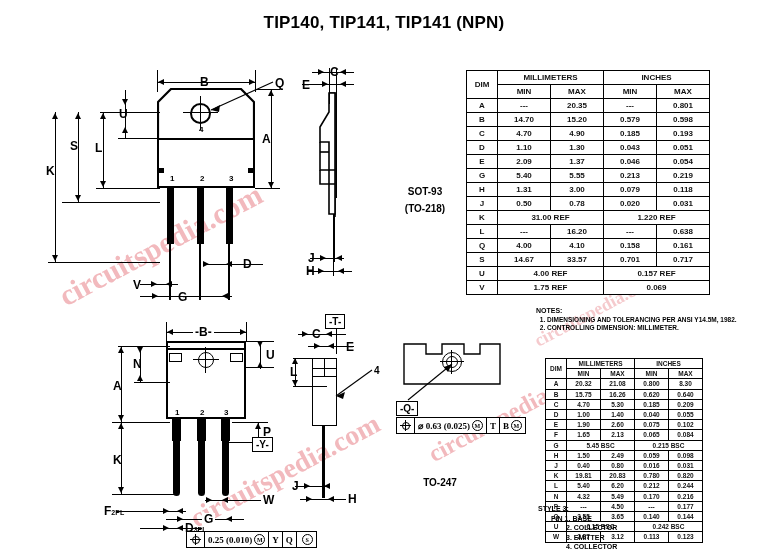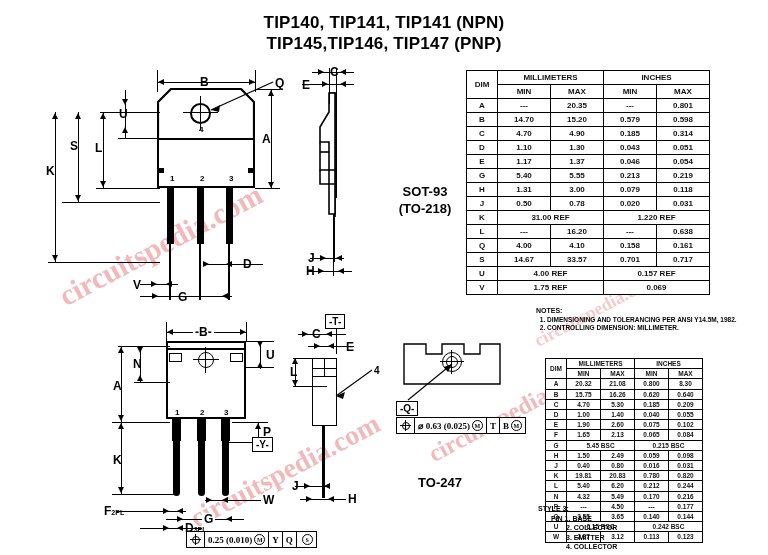--- a/index.html
+++ b/index.html
@@ -14,21 +14,21 @@
   #title-block{top:12px;left:0;width:768px;text-align:center;}
   #title-block .tl{font-weight:bold;font-size:17px;letter-spacing:.2px;line-height:21px;}
 
   
   .ln{position:absolute;background:#000;}
   .hl{height:1px;}
   .vl{width:1px;}
   .lbl{position:absolute;font-weight:bold;font-size:12px;line-height:12px;}
   .lbl.sm{font-size:10px;}
   .pin{position:absolute;font-weight:bold;font-size:8px;line-height:8px;}
-  .pkgname{position:absolute;font-weight:bold;font-size:13px;line-height:17px;text-align:center;}
+  .pkgname{position:absolute;font-weight:bold;font-size:10px;line-height:17px;text-align:center;}
 
   
   .ar{position:absolute;width:0;height:0;}
   .ar-l{border-top:3px solid transparent;border-bottom:3px solid transparent;border-right:6px solid #000;}
   .ar-r{border-top:3px solid transparent;border-bottom:3px solid transparent;border-left:6px solid #000;}
   .ar-u{border-left:3px solid transparent;border-right:3px solid transparent;border-bottom:6px solid #000;}
   .ar-d{border-left:3px solid transparent;border-right:3px solid transparent;border-top:6px solid #000;}
 
   
   .body-outline{position:absolute;border:2px solid #000;background:#fff;box-sizing:border-box;}
@@ -86,21 +86,20 @@
   .wm{position:absolute;color:#f2b9bd;font-weight:bold;white-space:nowrap;
       font-family:"Liberation Serif",serif;pointer-events:none;}
 </style>
 </head>
 <body>
 
 <div class="page">
 
   <div class="abs" id="title-block">
     <div class="tl">TIP140, TIP141, TIP141 (NPN)</div>
-    <div class="tl">TIP145,TIP146, TIP147 (PNP)</div>
   </div>
 
   <div class="wm" style="left:48px;top:228px;font-size:30px;transform:rotate(-28deg);">circuitspedia.com</div>
   <div class="wm" style="left:180px;top:455px;font-size:28px;transform:rotate(-28deg);">circuitspedia.com</div>
   <div class="wm" style="left:420px;top:400px;font-size:24px;transform:rotate(-28deg);">circuitspedia.com</div>
   <div class="wm" style="left:528px;top:300px;font-size:18px;transform:rotate(-28deg);opacity:.75;">circuitspedia.com</div>
 
   <div class="abs" style="left:0;top:0;width:300px;height:310px;">
 
     <div class="abs" style="left:157px;top:88px;width:98px;height:53px;">
@@ -264,32 +263,32 @@
           <td class="cval">14.70</td>
           <td class="cval">15.20</td>
           <td class="cval">0.579</td>
           <td class="cval">0.598</td>
         </tr>
         <tr>
           <td class="cdim">C</td>
           <td class="cval">4.70</td>
           <td class="cval">4.90</td>
           <td class="cval">0.185</td>
-          <td class="cval">0.314</td>
+          <td class="cval">0.193</td>
         </tr>
         <tr>
           <td class="cdim">D</td>
           <td class="cval">1.10</td>
           <td class="cval">1.30</td>
           <td class="cval">0.043</td>
           <td class="cval">0.051</td>
         </tr>
         <tr>
           <td class="cdim">E</td>
-          <td class="cval">1.17</td>
+          <td class="cval">2.09</td>
           <td class="cval">1.37</td>
           <td class="cval">0.046</td>
           <td class="cval">0.054</td>
         </tr>
         <tr>
           <td class="cdim">G</td>
           <td class="cval">5.40</td>
           <td class="cval">5.55</td>
           <td class="cval">0.213</td>
           <td class="cval">0.219</td>

